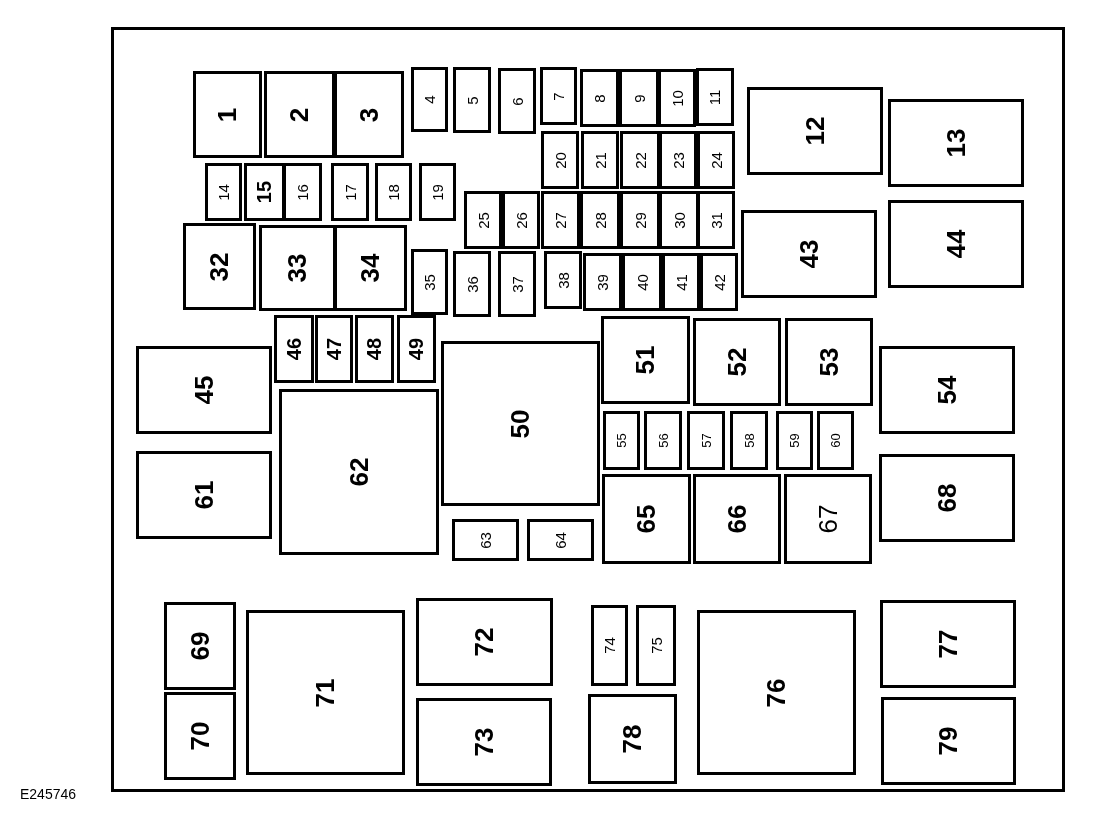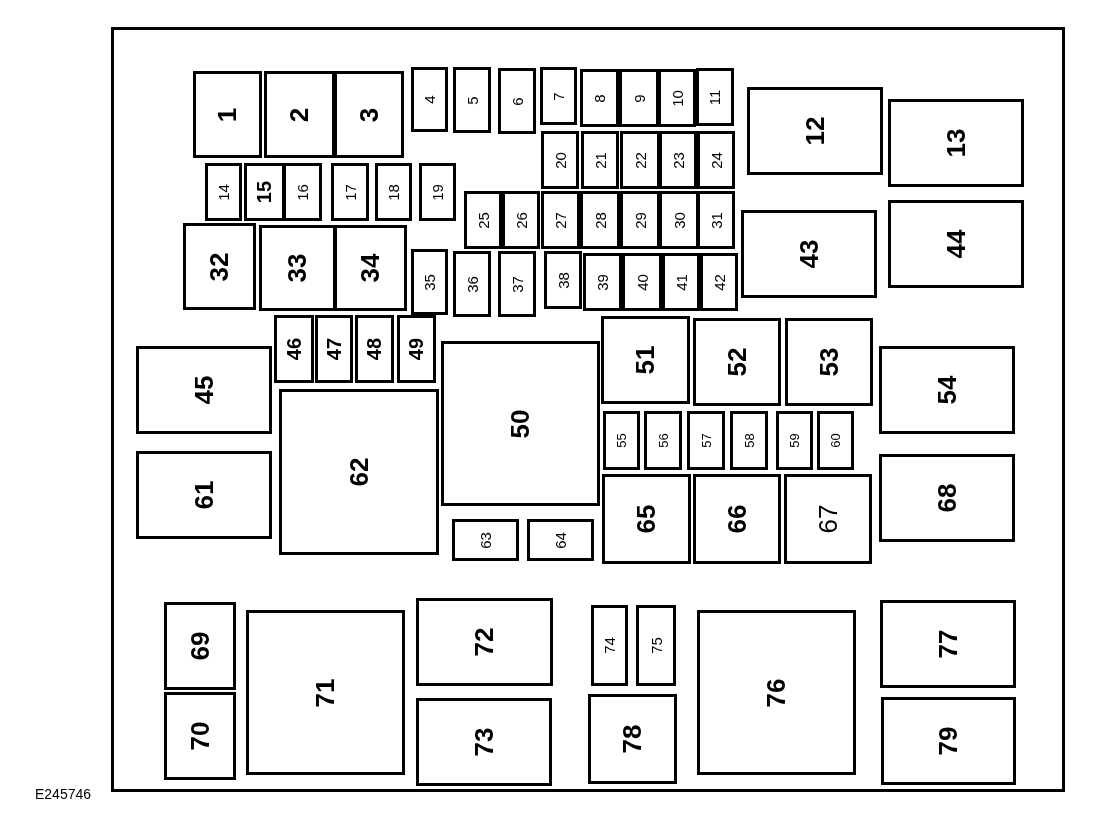--- a/index.html
+++ b/index.html
@@ -9,21 +9,21 @@
            border: 3px solid #000; box-sizing: content-box; }
   .box { position: absolute; border: 3px solid #000; background: #fff; box-sizing: border-box;
          display: flex; align-items: center; justify-content: center; }
   .box span { display: inline-block; transform: rotate(-90deg); white-space: nowrap;
               color: #000; line-height: 1; }
   .box.lg span { font-size: 26px; font-weight: bold; }
   .box.md span { font-size: 20px; font-weight: bold; }
   .box.sm span { font-size: 15px; font-weight: normal; }
   .box.xs span { font-size: 13px; font-weight: normal; }
   .box.lgn span { font-size: 26px; font-weight: normal; }
-  #ref { position: absolute; left: 35px; top: 786px; font-size: 14px; color: #000; }
+  #ref { position: absolute; left: 20px; top: 786px; font-size: 14px; color: #000; }
 </style>
 </head>
 <body>
 
 <div id="frame" style="left: 111px; top: 27px; width: 948px; height: 759px;"></div>
 <div id="boxes">
     <div class="box lg" style="left: 193px; top: 71px; width: 69px; height: 87px;">
       <span>1</span>
     </div>
     <div class="box lg" style="left: 264px; top: 71px; width: 71px; height: 87px;">

